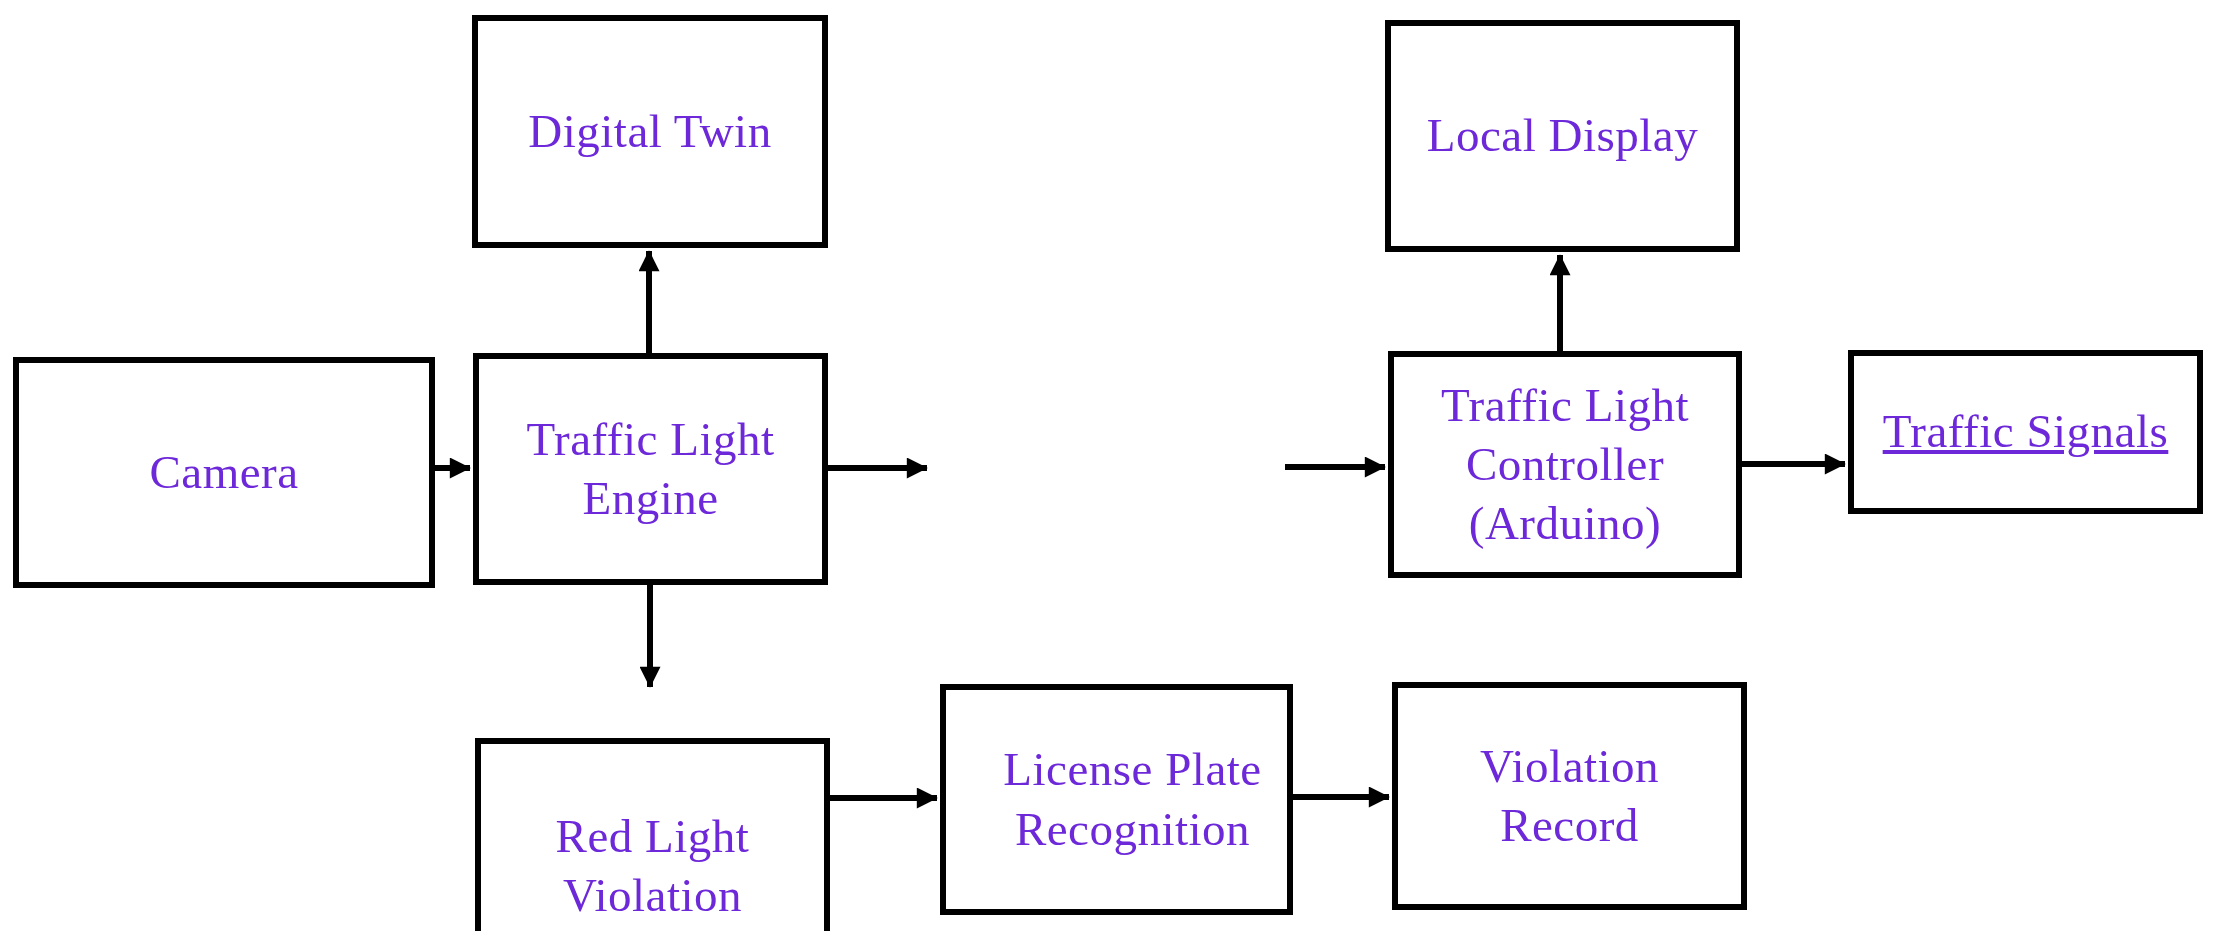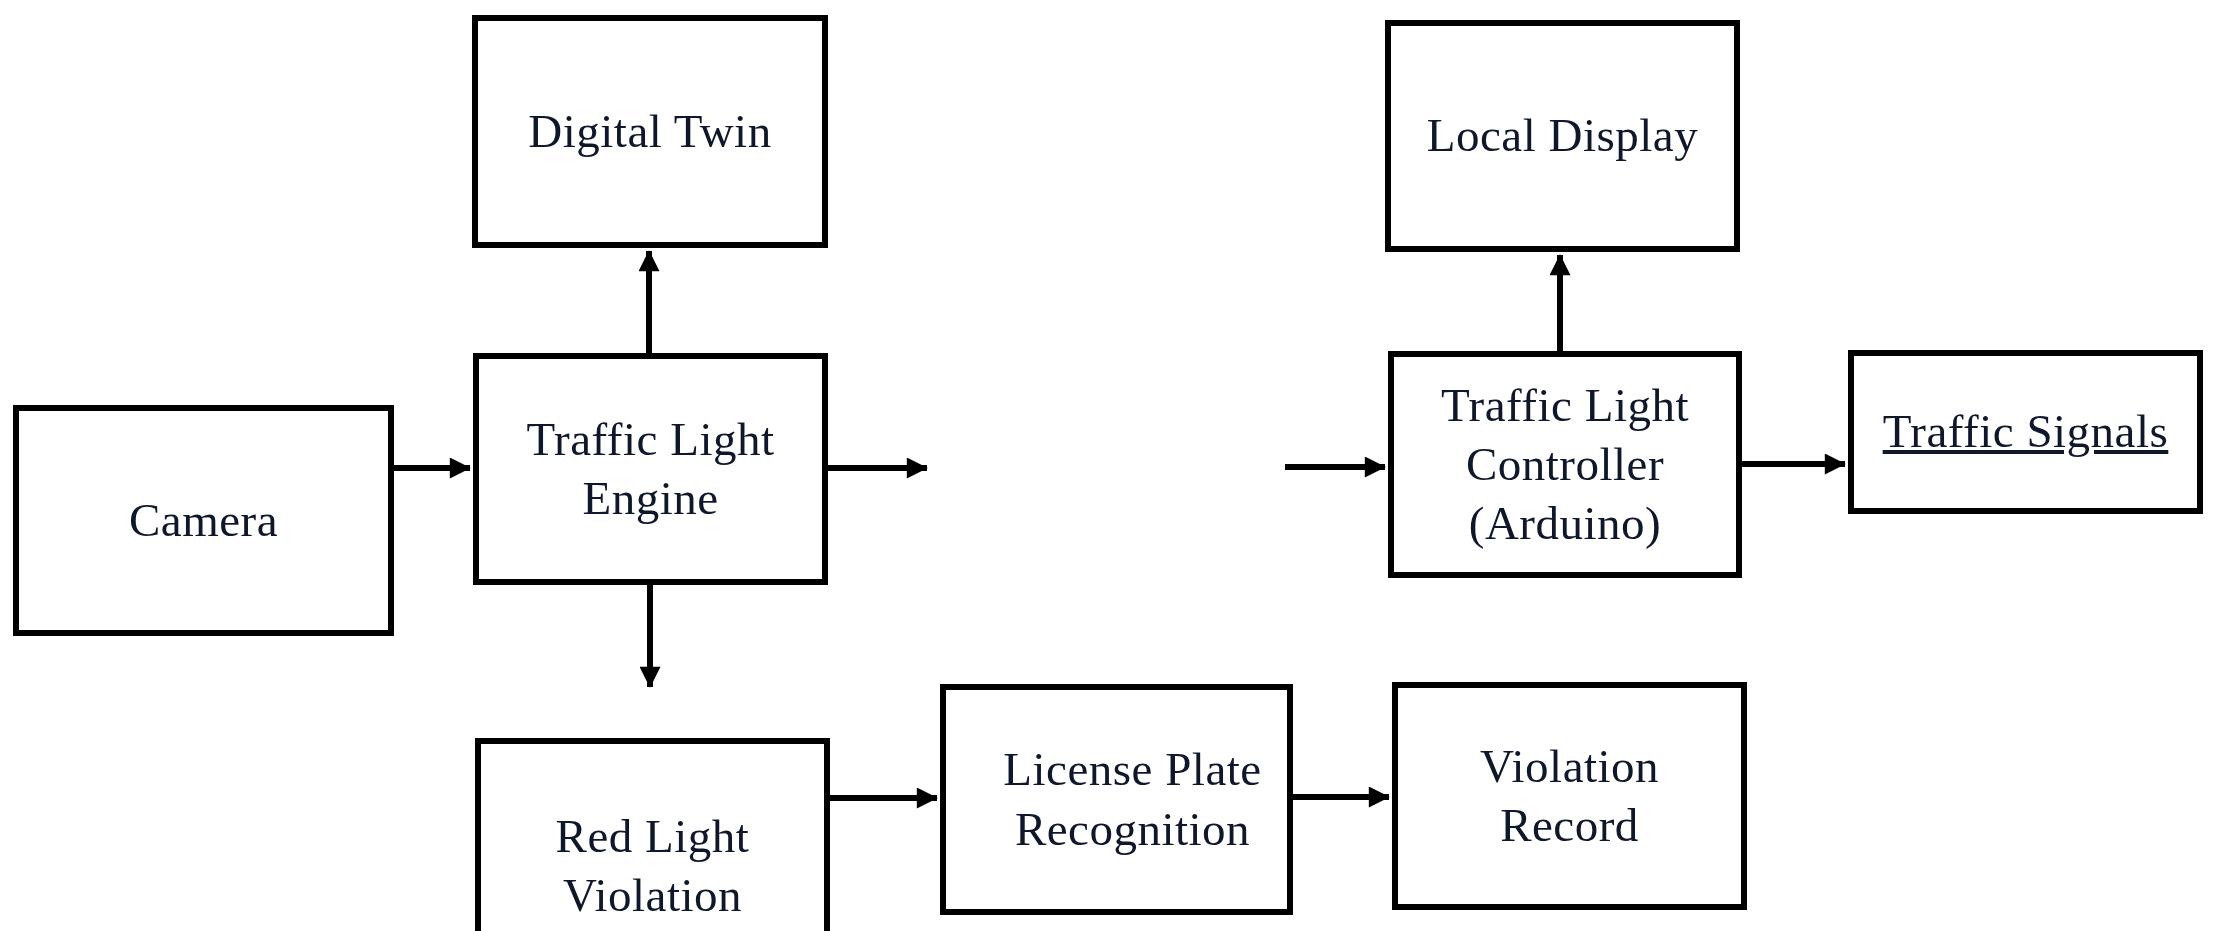--- a/index.html
+++ b/index.html
@@ -6,21 +6,21 @@
     margin: 0;
     padding: 0;
     background: #ffffff;
   }
   .figure {
     position: relative;
     width: 2213px;
     height: 931px;
     background: #ffffff;
     font-family: "Liberation Serif", "DejaVu Serif", serif;
-    color: #0f172a;
+    color: #6d28d9;
   }
   .connector-layer {
     position: absolute;
     left: 0;
     top: 0;
     width: 2213px;
     height: 931px;
   }
   .node {
     position: absolute;
@@ -62,21 +62,21 @@
   </svg>
 
   <div class="node" style="left:472px; top:15px; width:356px; height:233px;">
     <span class="label">Digital Twin</span>
   </div>
 
   <div class="node" style="left:1385px; top:20px; width:355px; height:232px;justify-content:center;">
     <span class="label">Local Display</span>
   </div>
 
-  <div class="node" style="left:13px; top:357px; width:381px; height:231px;margin-top:48px;">
+  <div class="node" style="left:13px; top:357px; width:422px; height:231px;">
     <span class="label">Camera</span>
   </div>
 
   <div class="node" style="left:473px; top:353px; width:355px; height:232px;">
     <span class="label">Traffic Light
 Engine</span>
   </div>
 
 
   <div class="node" style="left:1388px; top:351px; width:354px; height:227px;">

